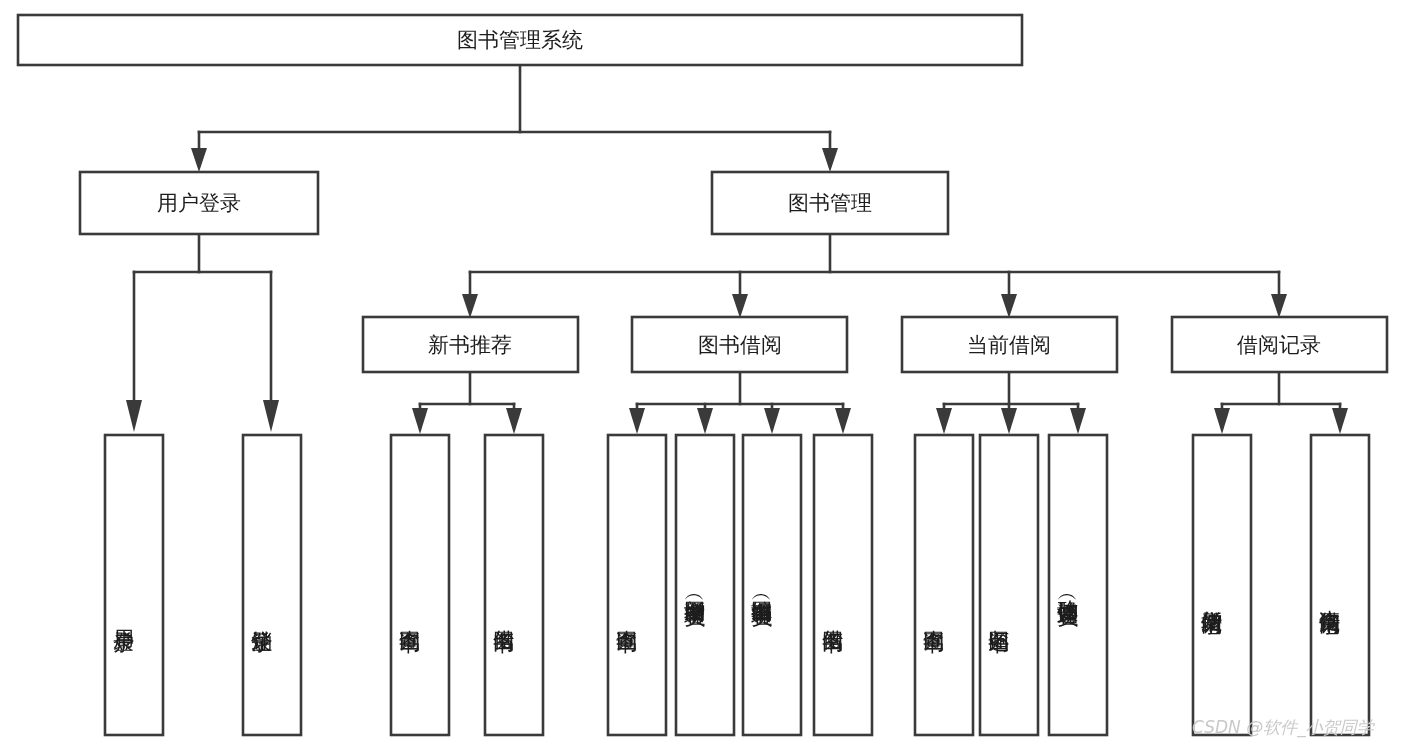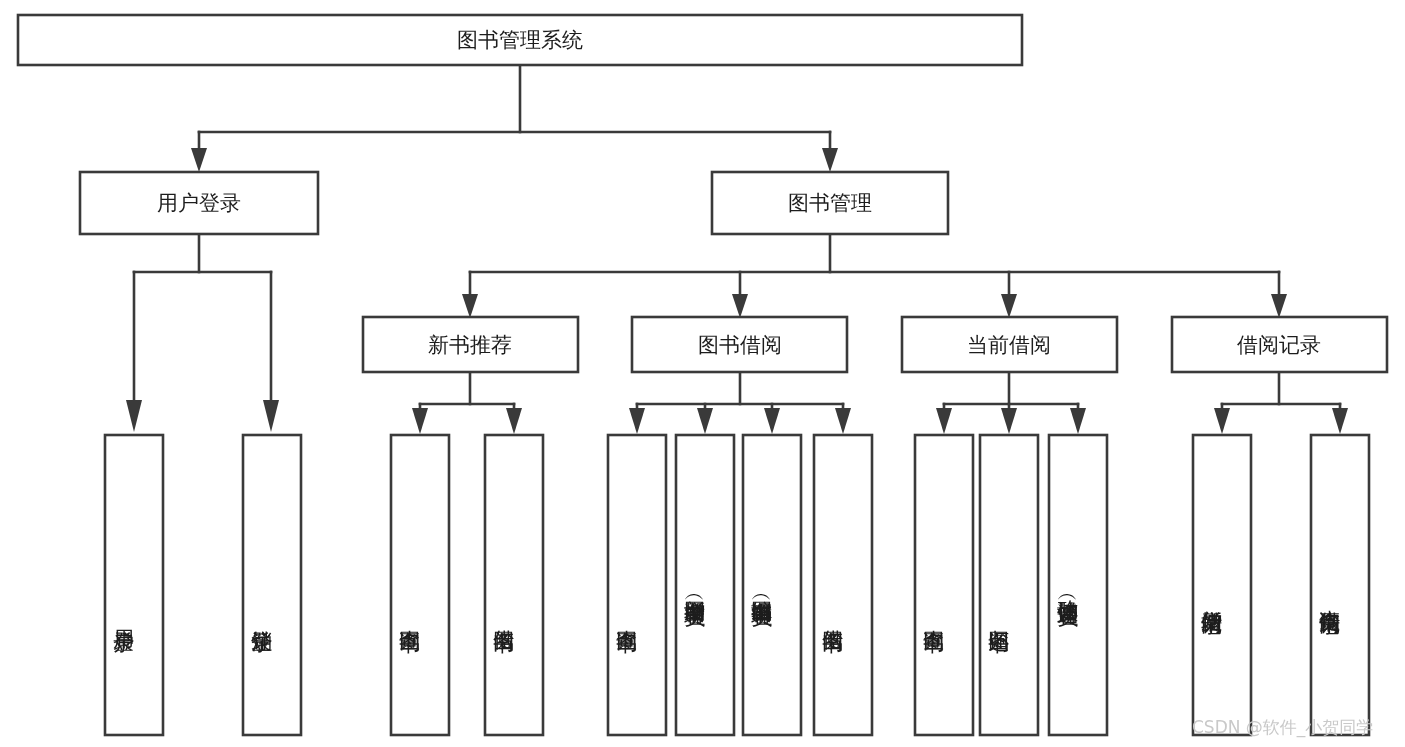--- a/index.html
+++ b/index.html
@@ -191,15 +191,15 @@
   <div class="node-label-v" style="left:750px; top:443px; height:288px;">编辑图书（管理员）</div>
   <div class="node-label-v" style="left:821px; top:505px; height:220px;">借阅图书</div>
 
   <div class="node-label-v" style="left:922px; top:505px; height:220px;">查询图书</div>
   <div class="node-label-v" style="left:987px; top:505px; height:220px;">归还图书</div>
   <div class="node-label-v" style="left:1056px; top:443px; height:288px;">确认归还（管理员）</div>
 
   <div class="node-label-v" style="left:1200px; top:465px; height:262px;">新增借阅记录</div>
   <div class="node-label-v" style="left:1318px; top:465px; height:262px;">查询借阅记录</div>
 
-  <div class="watermark" style="left:1192px; top:716px;">CSDN @软件_小贺同学</div>
+  <div class="watermark" style="left:1192px; top:716px;font-style:italic;">CSDN @软件_小贺同学</div>
 
 </div>
 
 </body></html>

